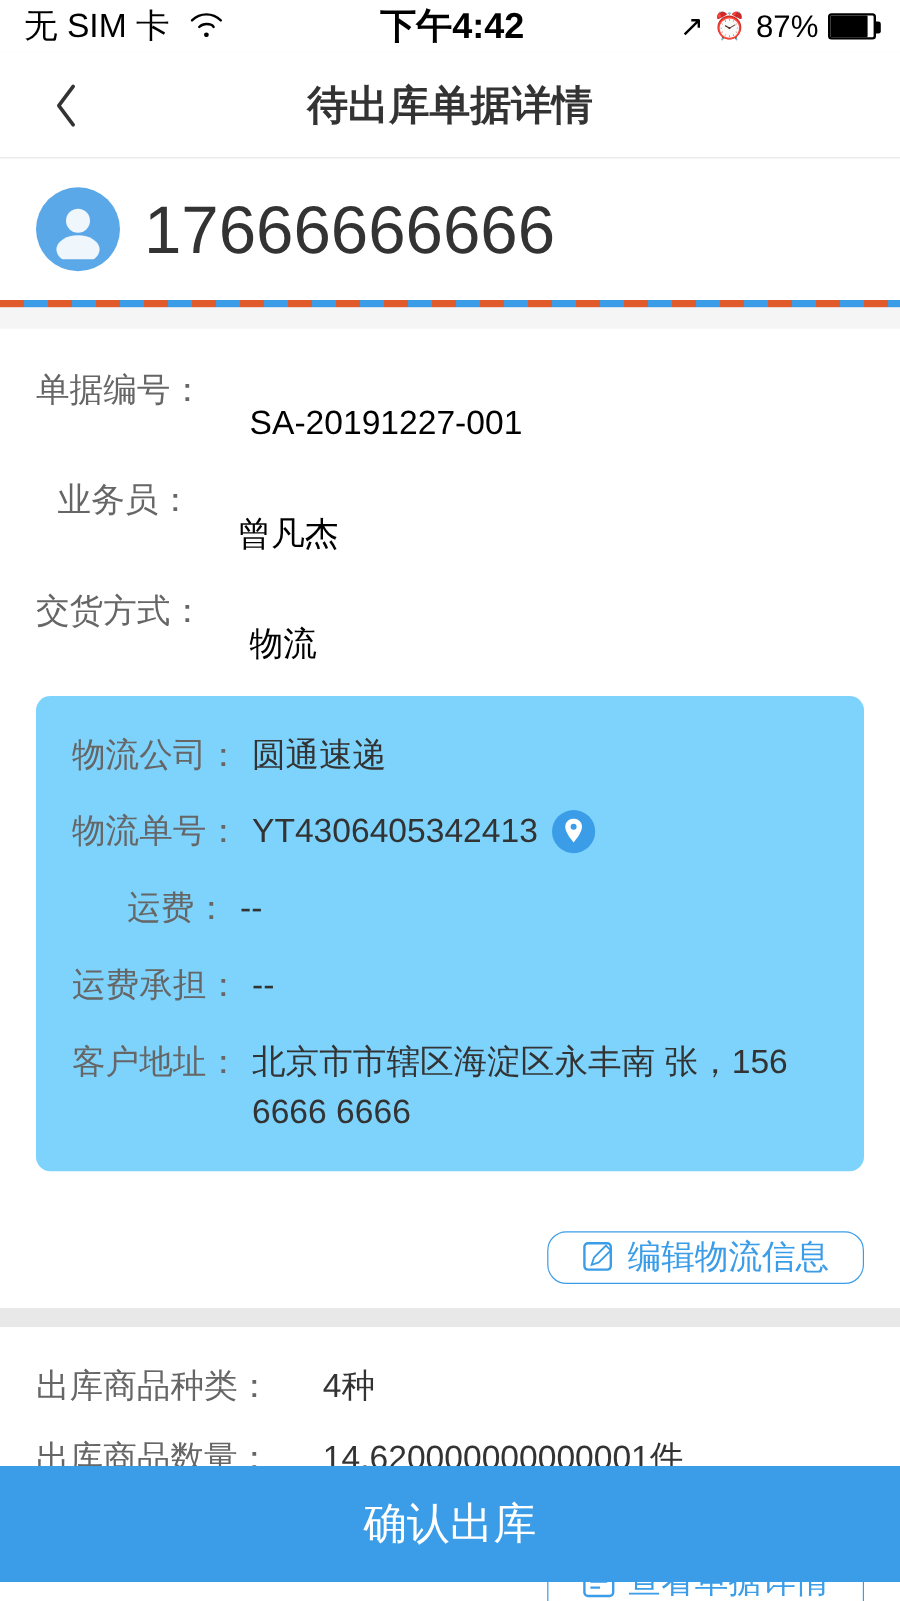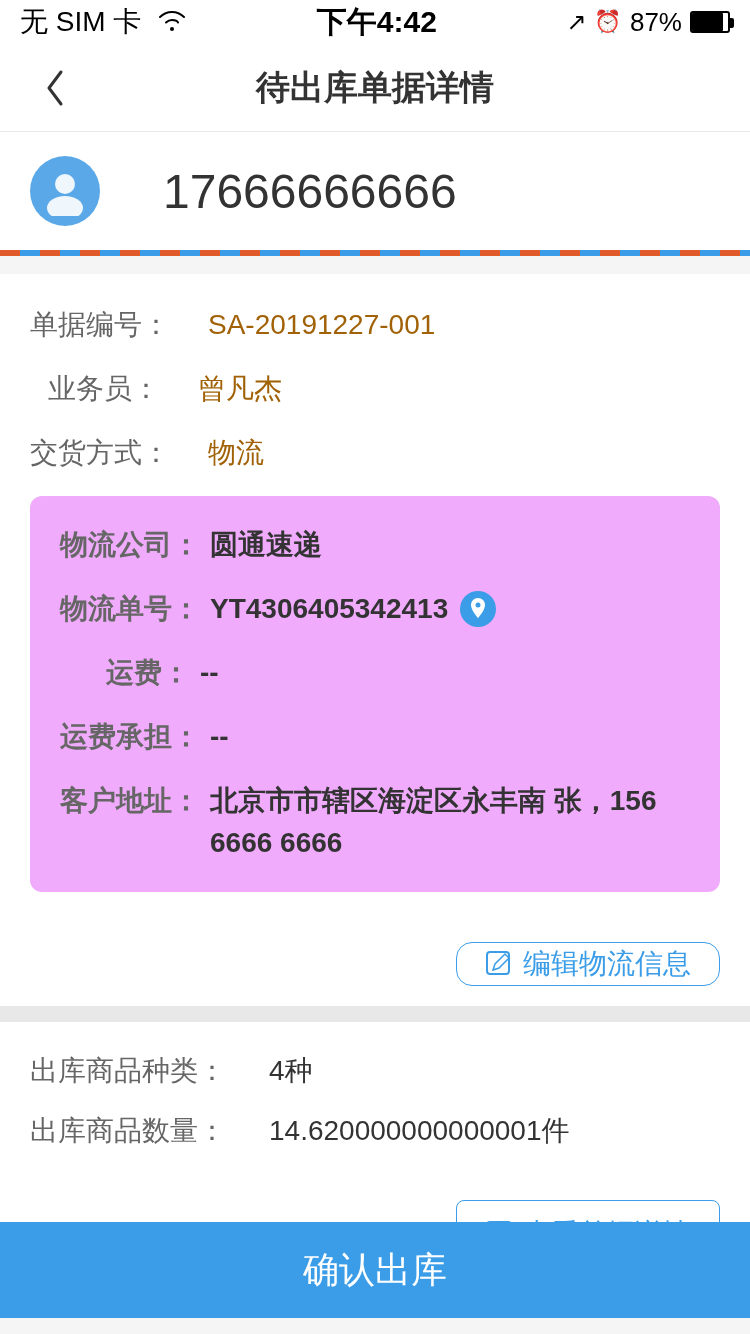--- a/index.html
+++ b/index.html
@@ -95,24 +95,23 @@
       width: 70px;
       height: 70px;
       border-radius: 50%;
       background: #5ba8e8;
       display: flex;
       align-items: center;
       justify-content: center;
       overflow: hidden;
     }
     .user-phone {
-      font-size: 48px;
+      font-size: 56px;
       font-weight: 500;
       color: #333;
-      margin-left: 43px;
     }
 
     
     .info-card {
       background: #fff;
       margin-top: 18px;
       padding: 30px 30px;
     }
     .info-row {
       display: flex;
@@ -125,31 +124,31 @@
     }
     .info-row:last-child { margin-bottom: 0; }
     .info-label {
       color: #666;
       min-width: 140px;
       text-align: right;
       padding-right: 10px;
       flex-shrink: 0;
     }
     .info-value {
-      color: #a16207;
+      color: #000000;
       flex: 1;
+      margin-top: 28px;
     }
 
     
     .logistics-box {
-      background: #f0abfc;
+      background: #7dd3fc;
       border-radius: 12px;
       margin-top: 18px;
       padding: 28px 30px;
-      font-weight: bold;
     }
     .logistics-row {
       display: flex;
       align-items: flex-start;
       margin-bottom: 22px;
       font-size: 28px;
       color: #333;
       line-height: 1.5;
     }
     .logistics-row:last-child { margin-bottom: 0; }

